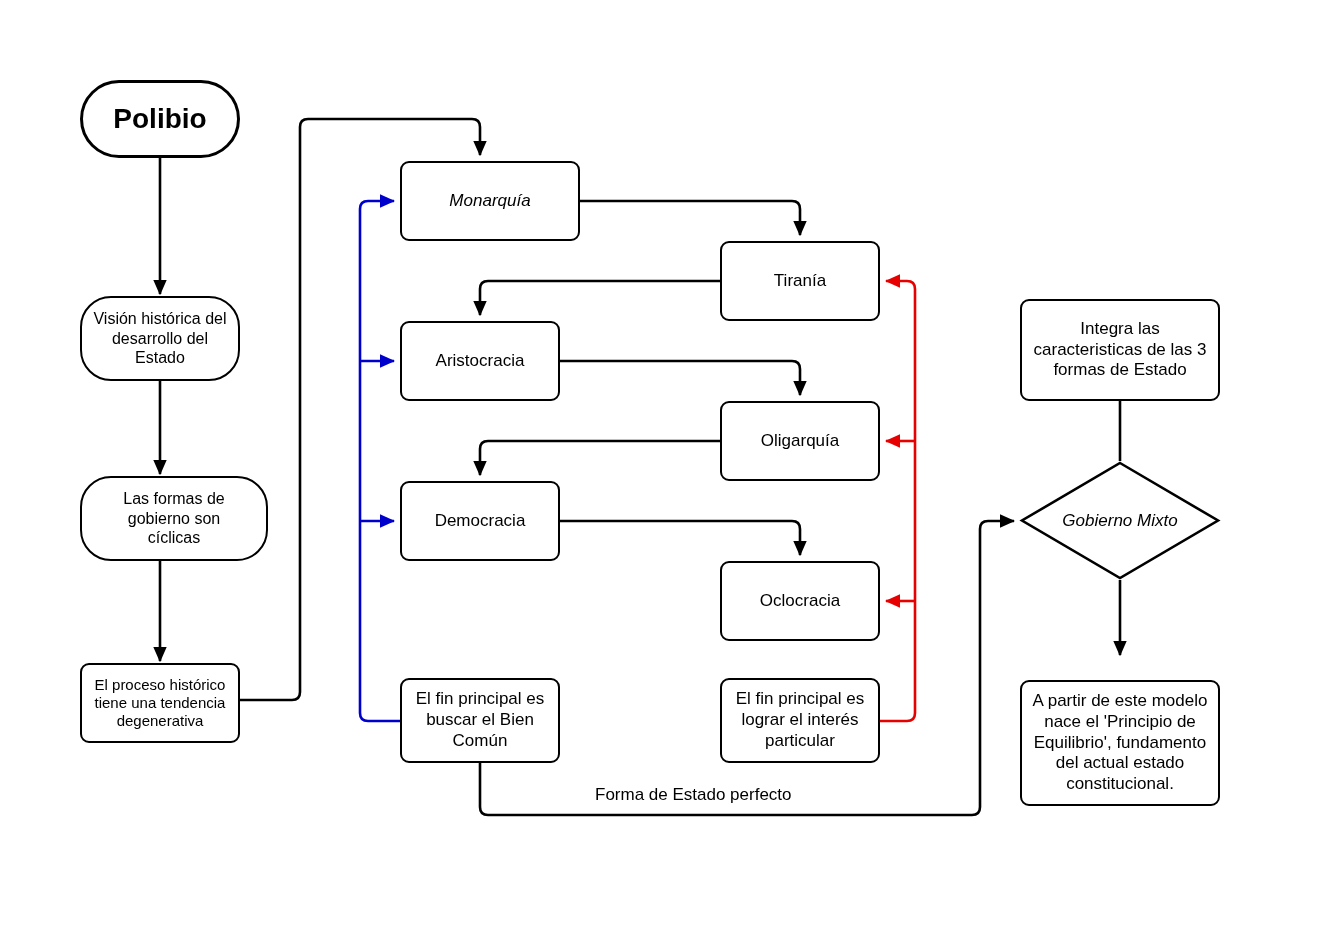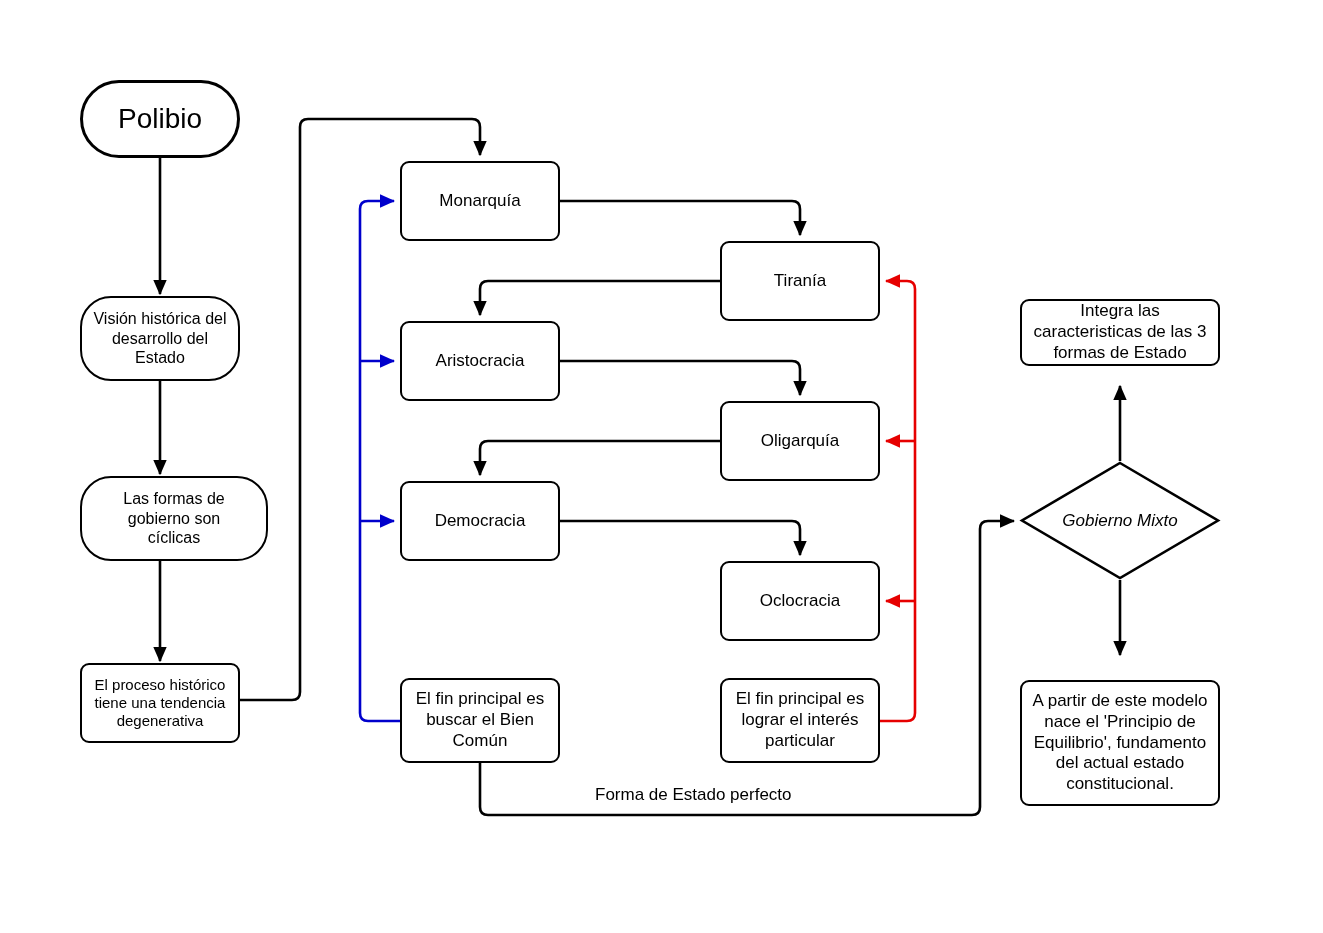--- a/index.html
+++ b/index.html
@@ -36,21 +36,21 @@
     text-align: center;
     line-height: 1.22;
     color: #000000;
   }
   .rect {
     border-radius: 9px;
   }
   .terminator {
     border-radius: 40px;
     border-width: 3px;
-    font-weight: normal;
+    font-weight: bold;
     text-align: center;
   }
   .node-label {
     display: block;
     padding: 0 6px;
     white-space: pre-line;
   }
   .fs-17 { font-size: 17px; }
   .fs-16 { font-size: 16px; border-radius: 31px; }
   .fs-15 { font-size: 15px; }
@@ -150,21 +150,21 @@
 gobierno son
 cíclicas</span>
   </div>
 
   <div class="node rect fs-15" style="left:80px; top:663px; width:160px; height:80px;">
     <span class="node-label">El proceso histórico
 tiene una tendencia
 degenerativa</span>
   </div>
 
-  <div class="node rect fs-17" style="left:400px; top:161px; width:160px; height:80px;">
+  <div class="node rect fs-17" style="left:400px; top:161px; width:180px; height:80px;font-style:italic;">
     <span class="node-label">Monarquía</span>
   </div>
 
   <div class="node rect fs-17" style="left:720px; top:241px; width:160px; height:80px;">
     <span class="node-label">Tiranía</span>
   </div>
 
   <div class="node rect fs-17" style="left:720px; top:401px; width:160px; height:80px;">
     <span class="node-label">Oligarquía</span>
   </div>
@@ -186,21 +186,21 @@
 buscar el Bien
 Común</span>
   </div>
 
   <div class="node rect fs-17" style="left:720px; top:678px; width:160px; height:85px;">
     <span class="node-label">El fin principal es
 lograr el interés
 particular</span>
   </div>
 
-  <div class="node rect fs-17" style="left:1020px; top:299px; width:200px; height:67px;">
+  <div class="node rect fs-17" style="left:1020px; top:299px; width:200px; height:102px;">
     <span class="node-label">Integra las
 caracteristicas de las 3
 formas de Estado</span>
   </div>
 
   <div class="diamond-wrap" style="left:1020px; top:461px; width:200px; height:119px;">
     <svg width="200" height="119" viewBox="0 0 200 119" xmlns="http://www.w3.org/2000/svg">
       <polygon points="100,2 198,59.5 100,117 2,59.5" fill="#ffffff" stroke="#000000" stroke-width="2.6" stroke-linejoin="miter"></polygon>
     </svg>
     <div class="diamond-label">Gobierno Mixto</div>

